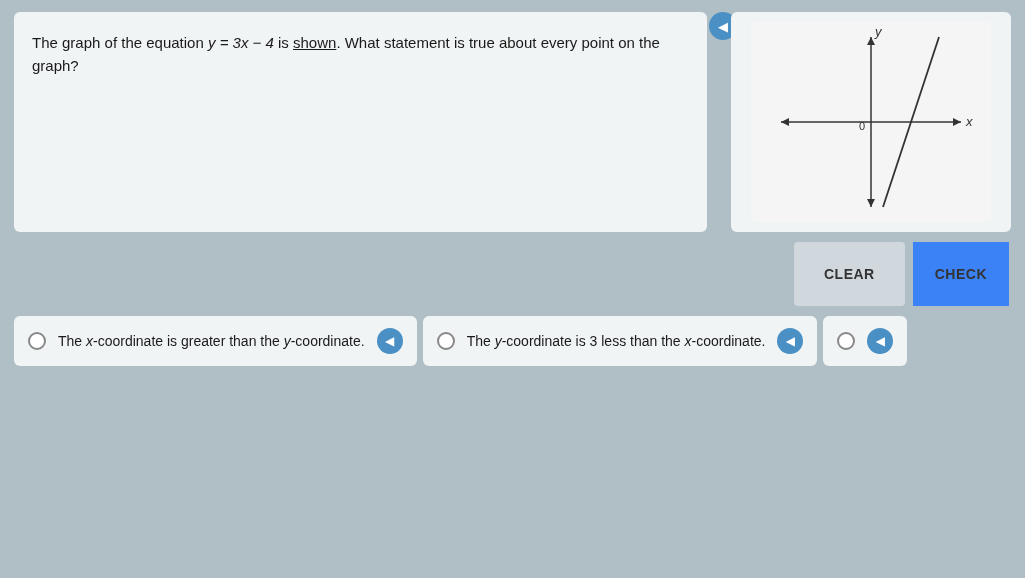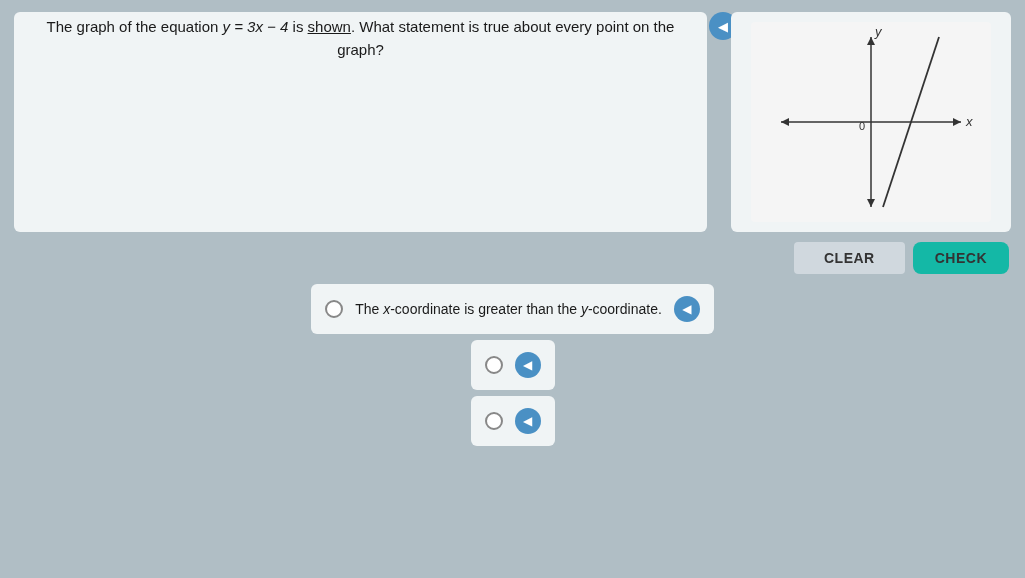--- a/index.html
+++ b/index.html
@@ -22,25 +22,24 @@
 
     .top-section {
       display: flex;
       gap: 12px;
       flex: 0 0 auto;
     }
 
     .question-box {
       background: #f0f4f5;
       border-radius: 6px;
-      padding: 4px 18px;
+      padding: 20px 18px;
       flex: 1;
       min-height: 220px;
       position: relative;
-      text-align: center;
     }
 
     .question-text {
       font-size: 15px;
       color: #1a1a1a;
       line-height: 1.5;
     }
 
     .question-text .eq {
       font-style: italic;
@@ -96,36 +95,35 @@
       border-radius: 4px;
       padding: 8px 30px;
       font-size: 14px;
       font-weight: 600;
       color: #333;
       cursor: pointer;
       letter-spacing: 0.5px;
     }
 
     .btn-check {
-      background: #14b8a6;
+      background: #3b82f6;
       border: none;
-      border-radius: 8px;
-      padding: 8px 22px;
+      border-radius: 0;
+      padding: 24px 22px;
       font-size: 14px;
       font-weight: 600;
       color: #333;
       cursor: pointer;
       letter-spacing: 0.5px;
     }
 
     .answers-section {
       display: flex;
-      flex-direction: column;
+      flex-direction: row;
       gap: 6px;
-      align-items: center;
     }
 
     .answer-row {
       display: flex;
       align-items: center;
       background: #f0f4f5;
       border-radius: 6px;
       padding: 12px 14px;
       gap: 12px;
       position: relative;
@@ -220,20 +218,21 @@
     <div class="answer-row">
       <div class="radio-circle"></div>
       <span class="answer-text">The <em>x</em>-coordinate is greater than the <em>y</em>-coordinate.</span>
       <div class="audio-btn-small">
         <span>◀</span>
       </div>
     </div>
 
     <div class="answer-row">
       <div class="radio-circle"></div>
+      <span class="answer-text">The <em>y</em>-coordinate is 3 less than the <em>x</em>-coordinate.</span>
       <div class="audio-btn-small">
         <span>◀</span>
       </div>
     </div>
 
     <div class="answer-row">
       <div class="radio-circle"></div>
       <div class="audio-btn-small">
         <span>◀</span>
       </div>

